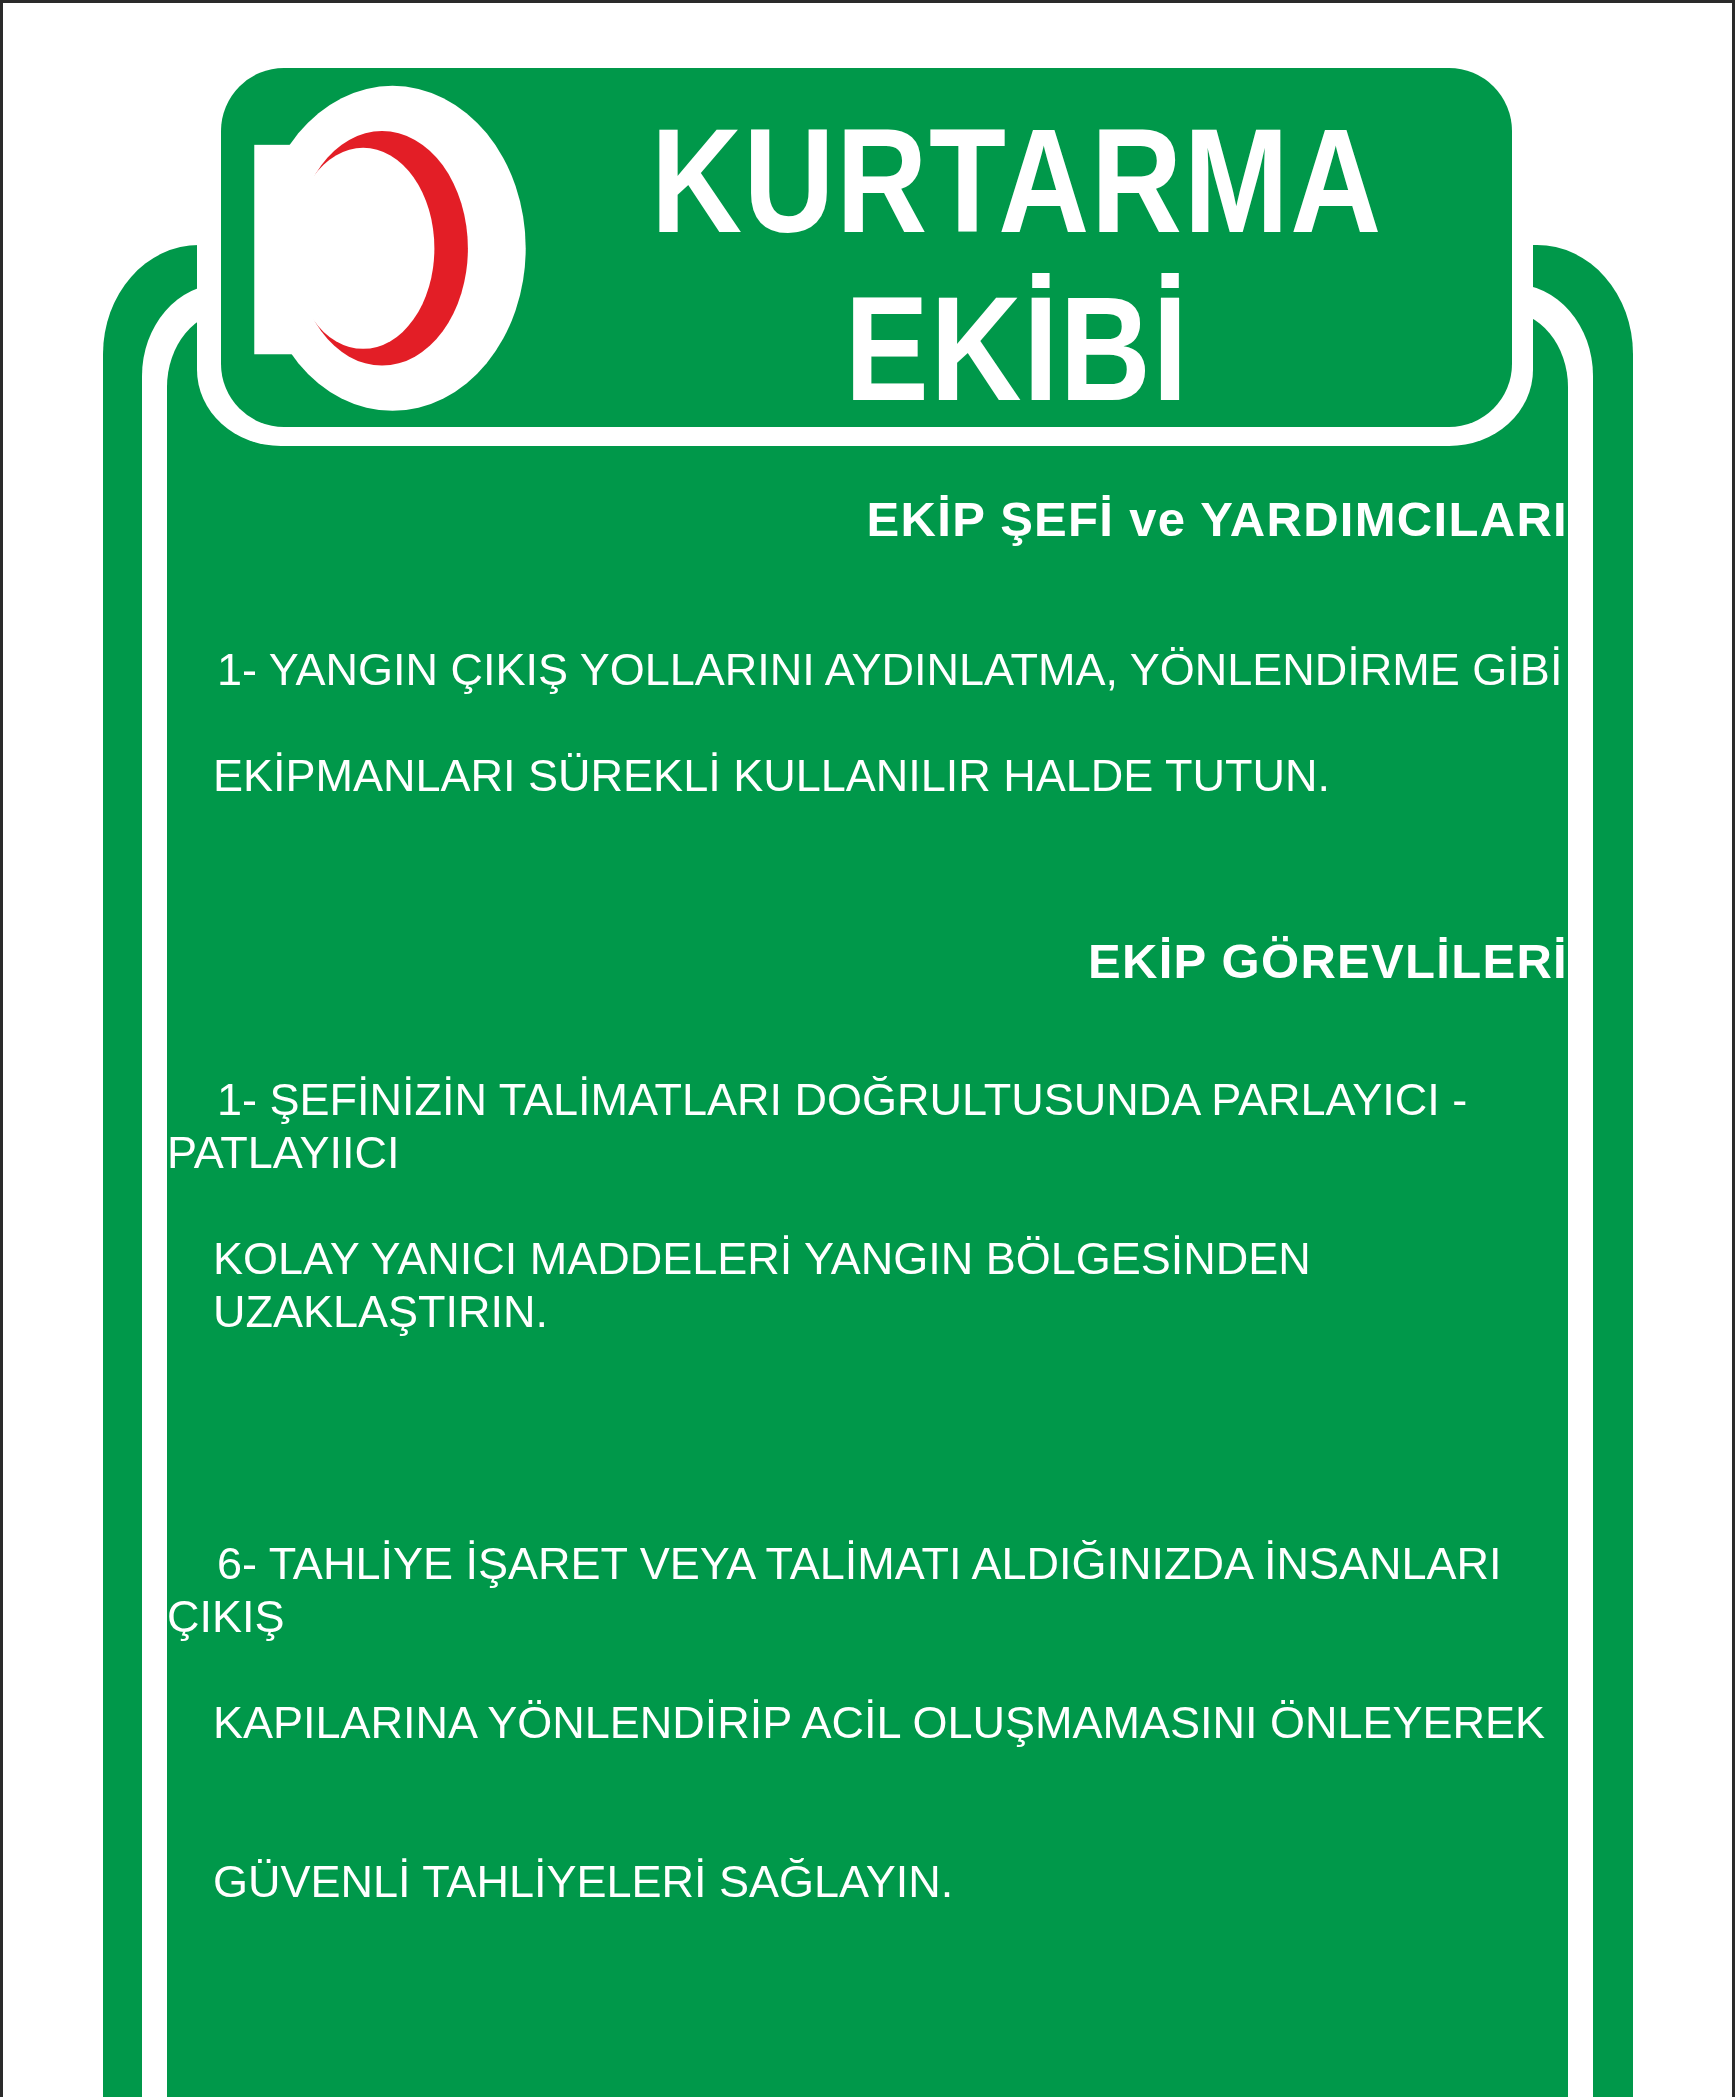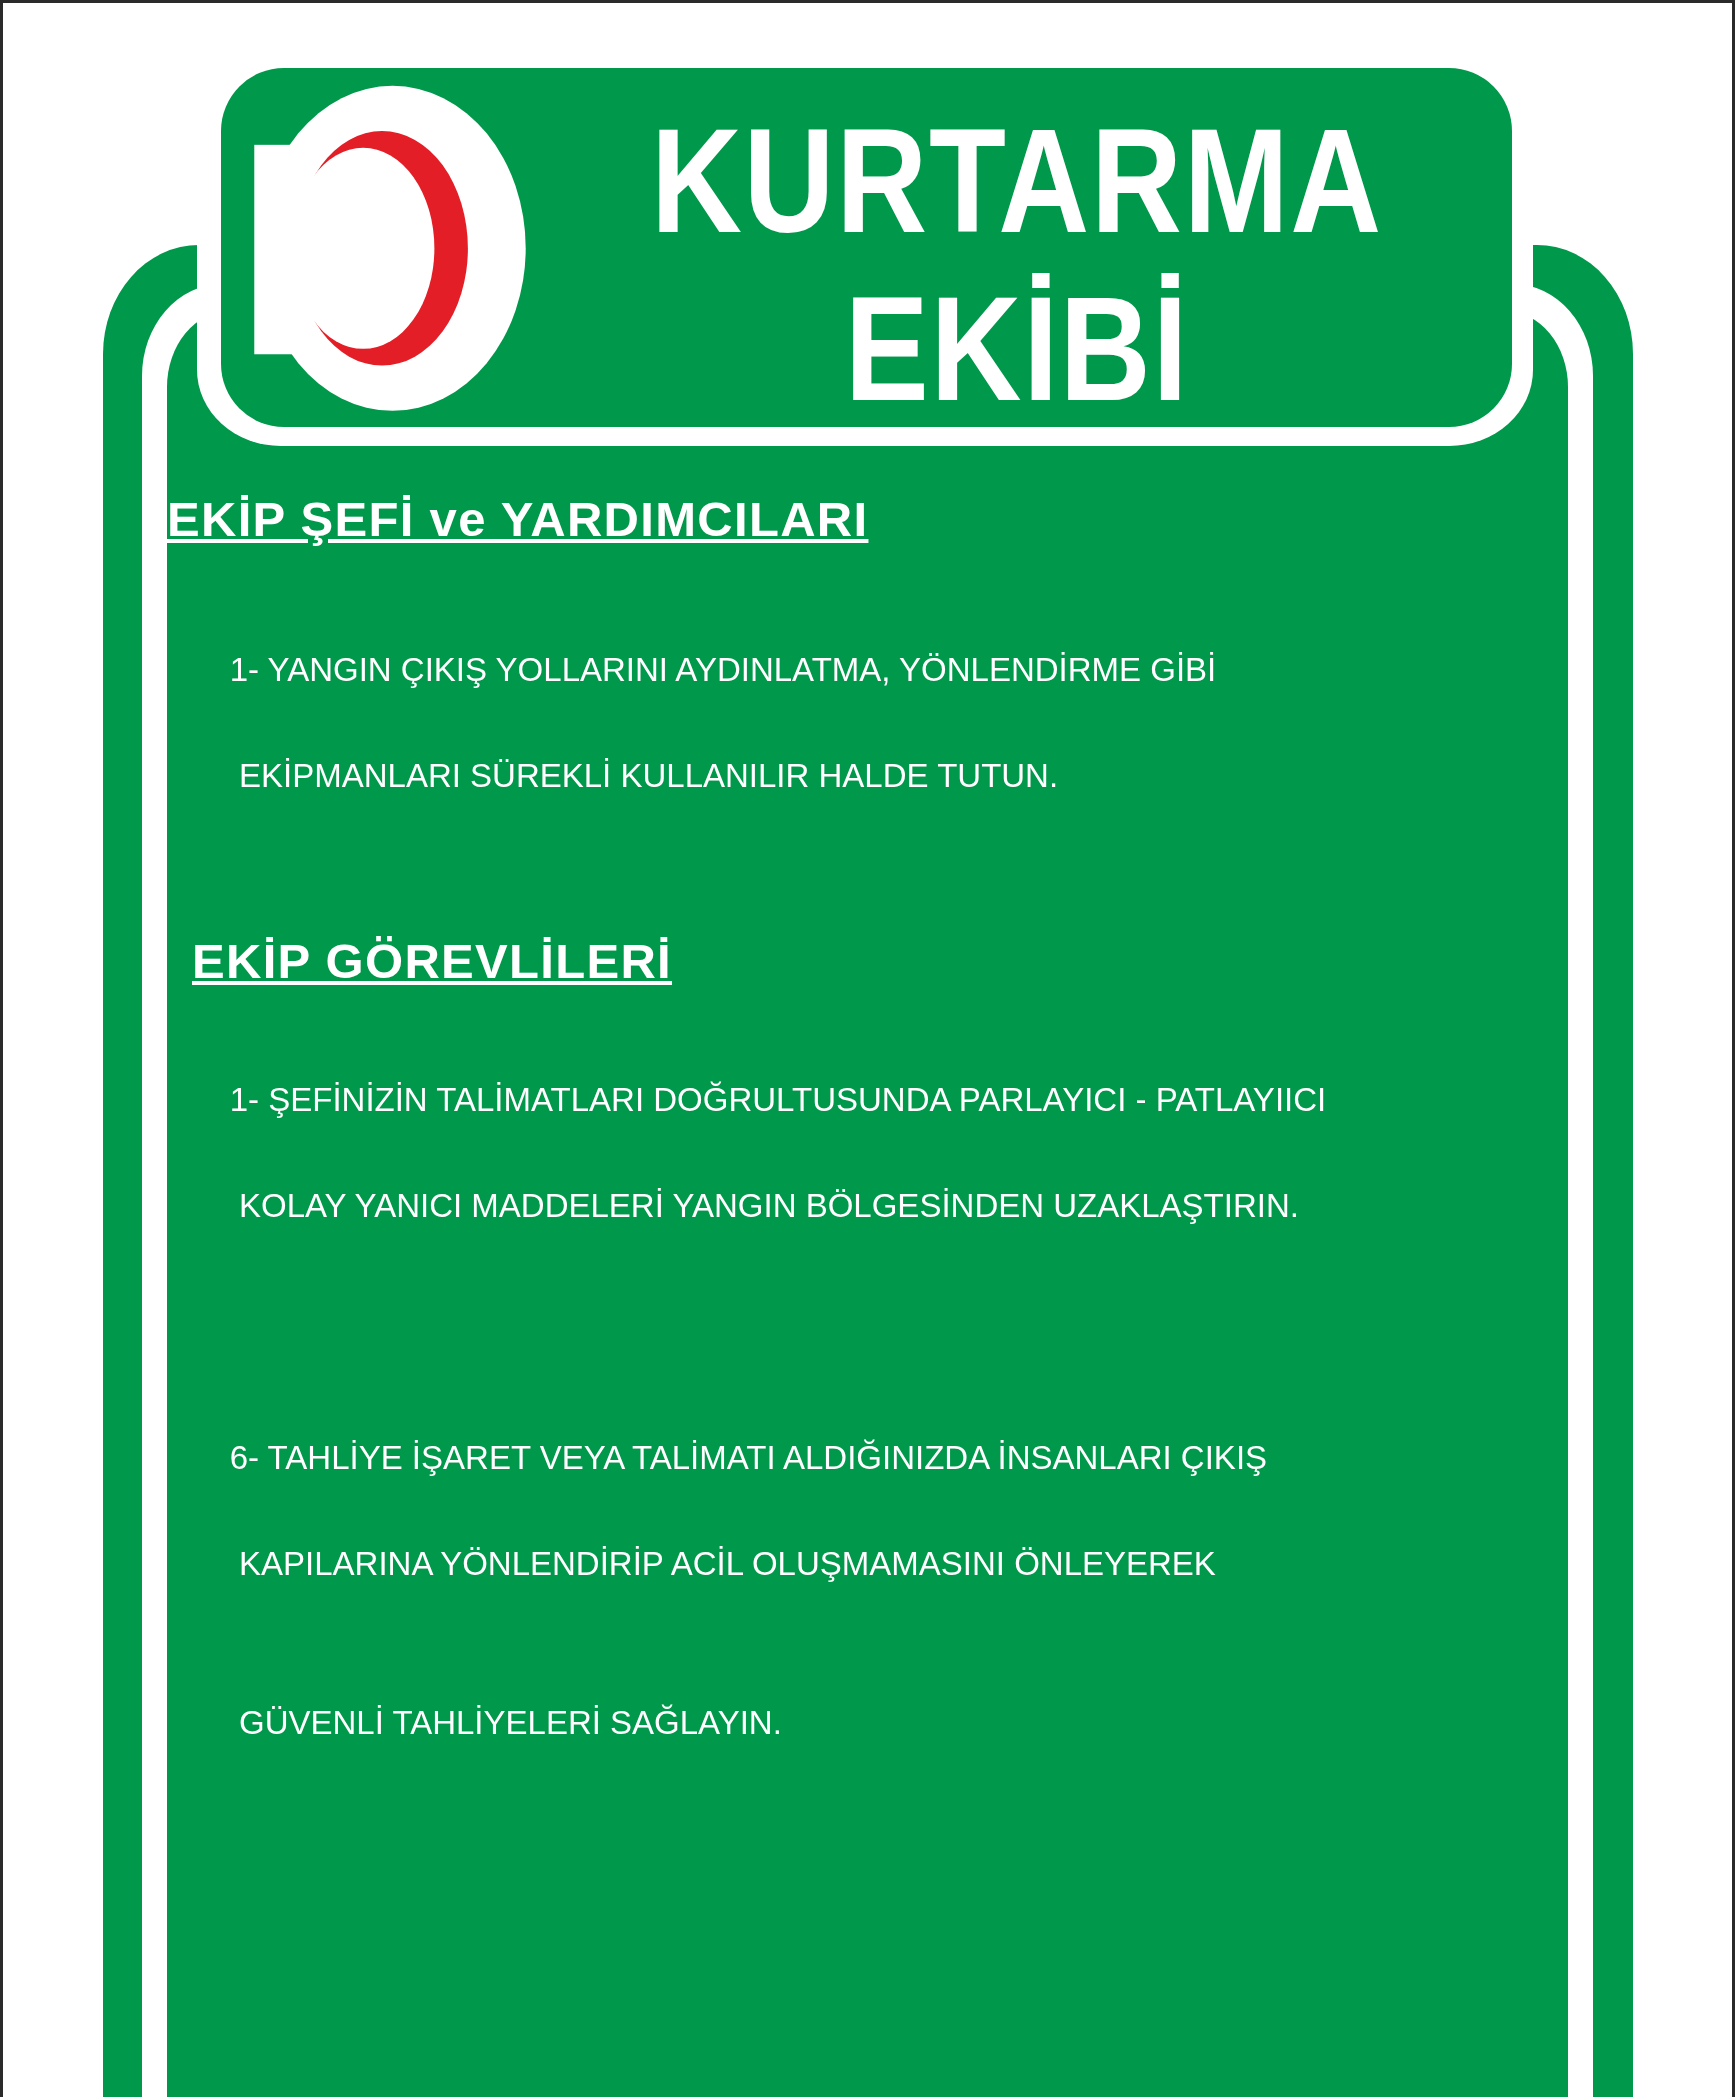--- a/index.html
+++ b/index.html
@@ -22,23 +22,23 @@
   .emblem { position:absolute; left:254px; top:82px; width:277px; height:333px; }
   .emblem svg { width:100%; height:100%; display:block; }
 
   .title { position:absolute; left:545px; width:944px; text-align:center; color:#ffffff;
            font-weight:bold; font-size:126px; line-height:1; letter-spacing:1.7px;
            transform:scaleY(1.18); transform-origin:center top; }
   .title.l1 { top:107px; }
   .title.l2 { top:275px; }
 
   .content { position:absolute; left:167px; top:461px; width:1401px; color:#ffffff; }
-  .section-title { text-align:left; font-weight:bold; font-size:49px; line-height:1;
-                   letter-spacing:1.3px; margin:0;text-decoration:underline; }
-  .item { font-size:33px; line-height:53px; margin:0; padding-left:26px; white-space:pre-wrap; }
+  .section-title { text-align:right; font-weight:bold; font-size:49px; line-height:1;
+                   letter-spacing:1.3px; margin:0; }
+  .item { font-size:45px; line-height:53px; margin:0; white-space:pre-wrap; }
   .item .line2 { display:block; padding-left:46px; }
 </style>
 </head>
 <body>
 
 <div class="page-border"></div>
 
 <div class="outer-frame"></div>
 <div class="white-ring"></div>
 <div class="inner-panel"></div>

